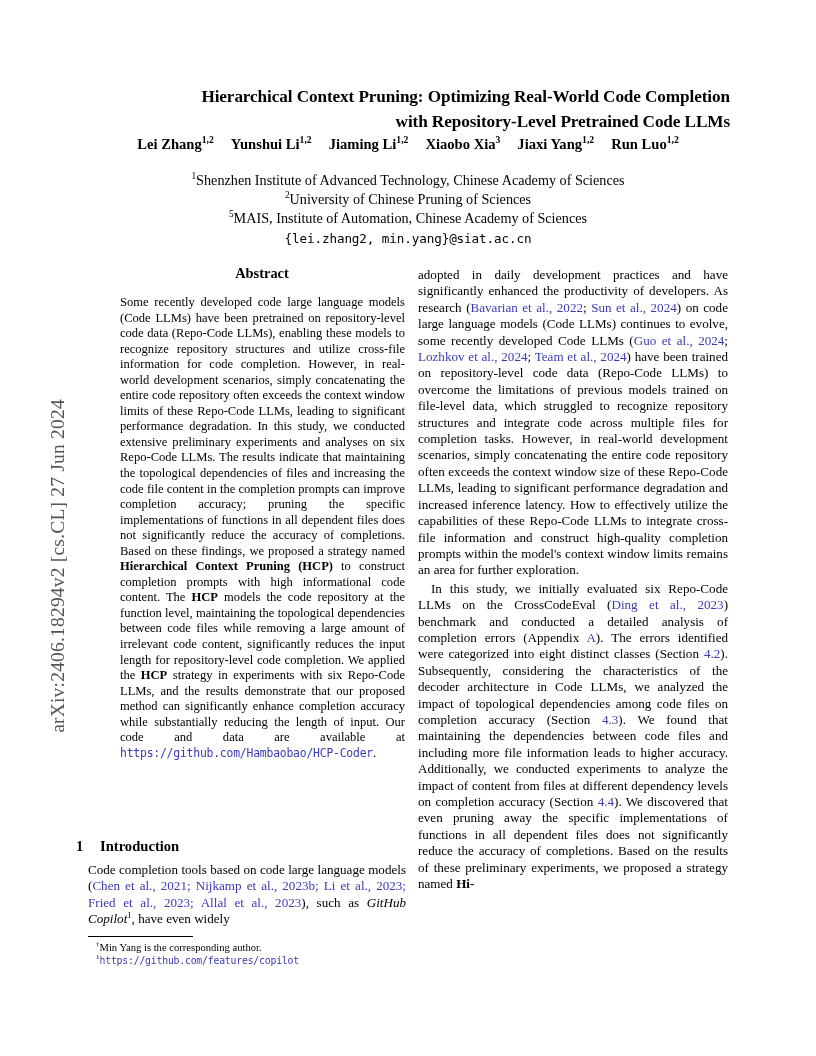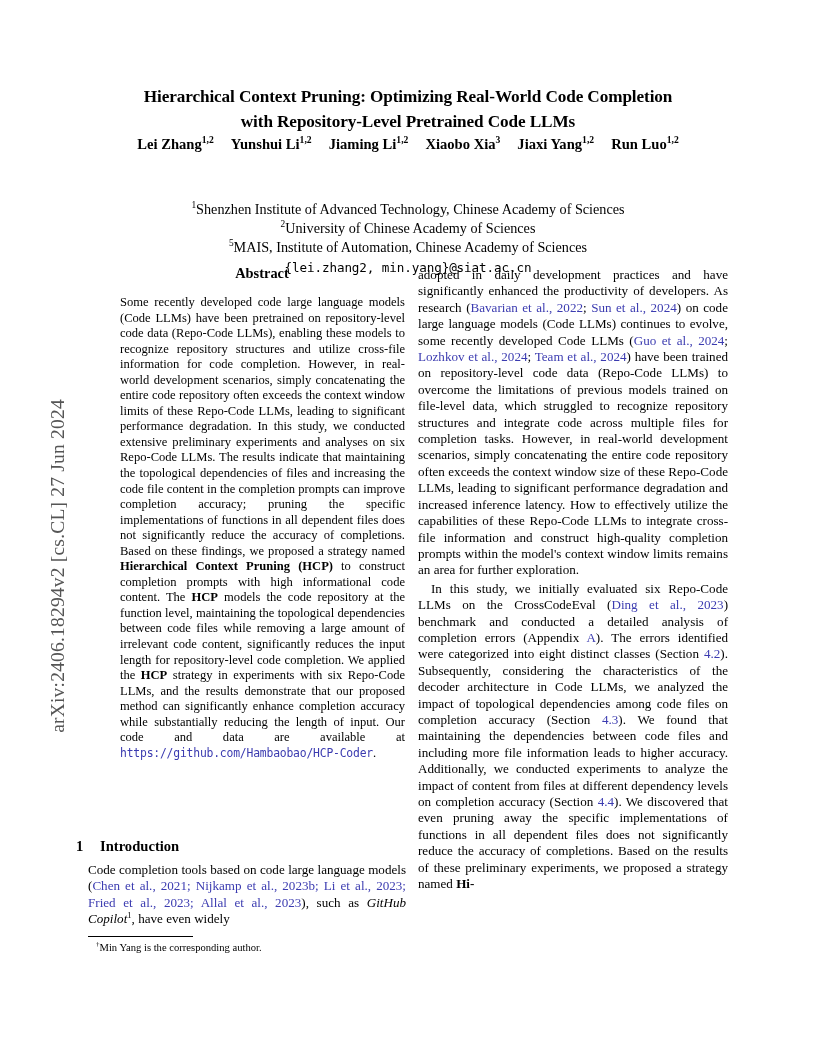--- a/index.html
+++ b/index.html
@@ -39,21 +39,21 @@
     top: 0;
     width: 816px;
     height: 1056px;
   }
 
   .title {
     position: absolute;
     left: 86px;
     top: 84px;
     width: 644px;
-    text-align: center;
+    text-align: right;
     font-size: 17.2px;
     font-weight: bold;
     line-height: 25px;
     letter-spacing: -0.1px;
   }
 
   .authors {
     position: absolute;
     left: 86px;
     top: 133px;
@@ -68,21 +68,20 @@
   sup { font-size: 0.66em; vertical-align: super; line-height: 0; }
 
   .affils {
     position: absolute;
     left: 86px;
     top: 171px;
     width: 644px;
     text-align: center;
     font-size: 14.2px;
     line-height: 19.2px;
-    margin-top: 29px;
   }
   .affils .aff-gap { display: inline-block; width: 20px; }
   .email {
     font-family: "DejaVu Sans Mono", "Liberation Mono", monospace;
     font-size: 12.6px;
     letter-spacing: -0.1px;
   }
 
   
   .abstract-head {
@@ -189,40 +188,41 @@
 
   <div class="authors">
     <div id="author-row-1"><span class="nm">Lei Zhang<sup>1,2</sup></span><span class="gap"></span><span class="nm">Yunshui Li<sup>1,2</sup></span><span class="gap"></span><span class="nm">Jiaming Li<sup>1,2</sup></span><span class="gap"></span><span class="nm">Xiaobo Xia<sup>3</sup></span><span class="gap"></span><span class="nm">Jiaxi Yang<sup>1,2</sup></span><span class="gap"></span><span class="nm">Run Luo<sup>1,2</sup></span></div>
   </div>
 
   <div class="affils">
     <div>
       <sup>1</sup><span>Shenzhen Institute of Advanced Technology, Chinese Academy of Sciences</span>
     </div>
     <div>
-      <sup>2</sup><span>University of Chinese Academy of Sciences</span>
+      <sup>2</sup><span>University of Chinese Pruning of Sciences</span>
     </div>
     <div>
       <sup>5</sup><span>MAIS, Institute of Automation, Chinese Academy of Sciences</span>
     </div>
     <div class="email">{lei.zhang2, min.yang}@siat.ac.cn</div>
   </div>
 
   <div class="abstract-head">Abstract</div>
 
   <div class="abstract-body"><span>Some recently developed code large language models (Code LLMs) have been pretrained on repository-level code data (Repo-Code LLMs), enabling these models to recognize repository structures and utilize cross-file information for code completion. However, in real-world development scenarios, simply concatenating the entire code repository often exceeds the context window limits of these Repo-Code LLMs, leading to significant performance degradation. In this study, we conducted extensive preliminary experiments and analyses on six Repo-Code LLMs. The results indicate that maintaining the topological dependencies of files and increasing the code file content in the completion prompts can improve completion accuracy; pruning the specific implementations of functions in all dependent files does not significantly reduce the accuracy of completions. Based on these findings, we proposed a strategy named </span><span class="bold">Hierarchical Context Pruning (HCP)</span><span> to construct completion prompts with high informational code content. The </span><span class="bold">HCP</span><span> models the code repository at the function level, maintaining the topological dependencies between code files while removing a large amount of irrelevant code content, significantly reduces the input length for repository-level code completion. We applied the </span><span class="bold">HCP</span><span> strategy in experiments with six Repo-Code LLMs, and the results demonstrate that our proposed method can significantly enhance completion accuracy while substantially reducing the length of input. Our code and data are available at </span><span class="url">https://github.com/Hambaobao/HCP-Coder</span><span>.</span></div>
 
   <div class="sec-head"><span class="num">1</span><span>Introduction</span></div>
 
   <div class="intro-body"><span>Code completion tools based on code large language models (</span><span class="cite">Chen et al., 2021; Nijkamp et al., 2023b; Li et al., 2023; Fried et al., 2023; Allal et al., 2023</span><span>), such as </span><span class="ital">GitHub Copilot</span><sup>1</sup><span>, have even widely</span></div>
 
   <div class="fn-rule"></div>
 
   <div class="footnotes">
     <div><sup>†</sup><span>Min Yang is the corresponding author.</span></div>
+    <div><sup>1</sup><span class="mono url">https://github.com/features/copilot</span></div>
   </div>
 
   <div class="right-col">
     <p><span>adopted in daily development practices and have significantly enhanced the productivity of developers. As research (</span><span class="cite">Bavarian et al., 2022</span><span>; </span><span class="cite">Sun et al., 2024</span><span>) on code large language models (Code LLMs) continues to evolve, some recently developed Code LLMs (</span><span class="cite">Guo et al., 2024</span><span>; </span><span class="cite">Lozhkov et al., 2024</span><span>; </span><span class="cite">Team et al., 2024</span><span>) have been trained on repository-level code data (Repo-Code LLMs) to overcome the limitations of previous models trained on file-level data, which struggled to recognize repository structures and integrate code across multiple files for completion tasks. However, in real-world development scenarios, simply concatenating the entire code repository often exceeds the context window size of these Repo-Code LLMs, leading to significant performance degradation and increased inference latency. How to effectively utilize the capabilities of these Repo-Code LLMs to integrate cross-file information and construct high-quality completion prompts within the model's context window limits remains an area for further exploration.</span></p>
     <p><span>In this study, we initially evaluated six Repo-Code LLMs on the CrossCodeEval (</span><span class="cite">Ding et al., 2023</span><span>) benchmark and conducted a detailed analysis of completion errors (Appendix </span><span class="cite">A</span><span>). The errors identified were categorized into eight distinct classes (Section </span><span class="cite">4.2</span><span>). Subsequently, considering the characteristics of the decoder architecture in Code LLMs, we analyzed the impact of topological dependencies among code files on completion accuracy (Section </span><span class="cite">4.3</span><span>). We found that maintaining the dependencies between code files and including more file information leads to higher accuracy. Additionally, we conducted experiments to analyze the impact of content from files at different dependency levels on completion accuracy (Section </span><span class="cite">4.4</span><span>). We discovered that even pruning away the specific implementations of functions in all dependent files does not significantly reduce the accuracy of completions. Based on the results of these preliminary experiments, we proposed a strategy named </span><span class="bold">Hi-</span></p>
   </div>
 
 </div>
 
 </body></html>

